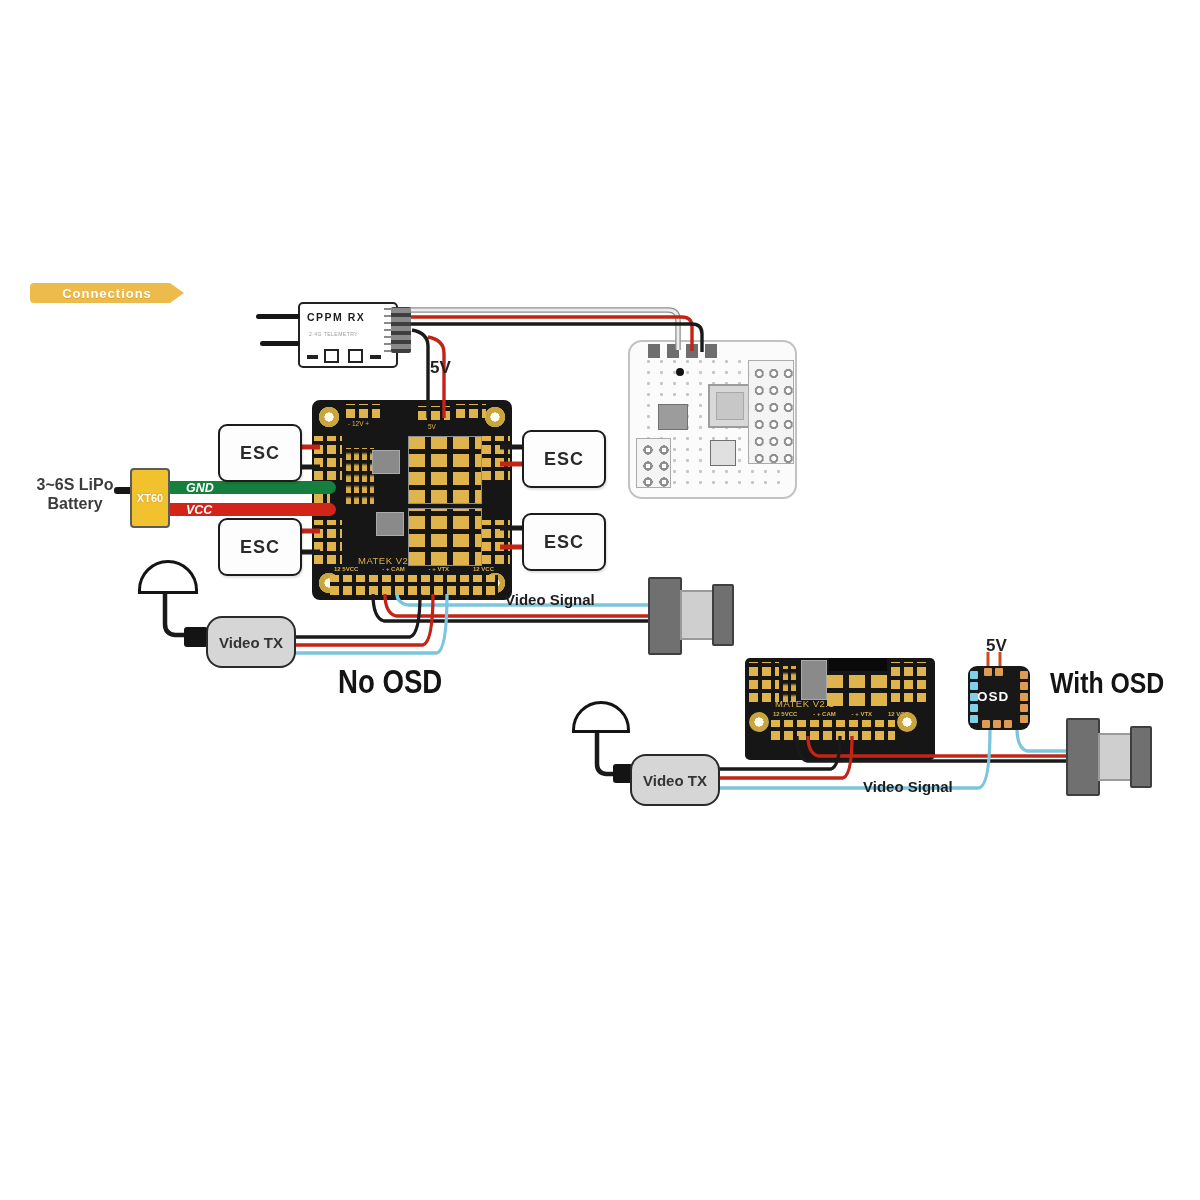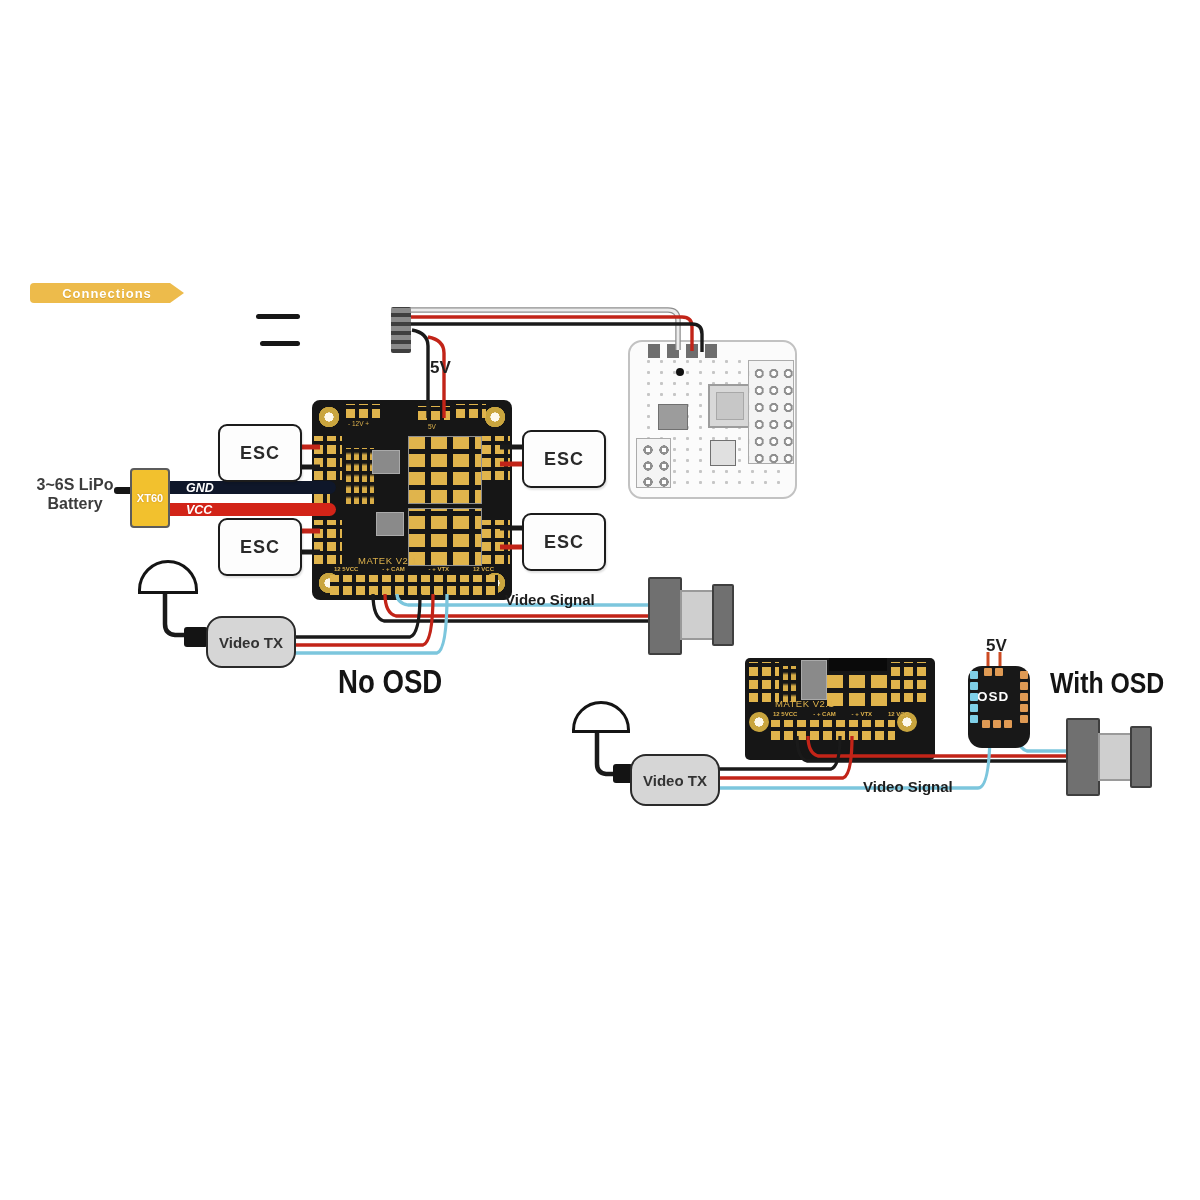--- a/index.html
+++ b/index.html
@@ -62,30 +62,30 @@
   .blackbar{position:absolute;background:#0a0a0a;}
   .gold-txt{position:absolute;color:#dcb14c;font-weight:400;}
   .pcb-lblrow{position:absolute;display:flex;justify-content:space-between;color:#dcb14c;
               font-size:6px;font-weight:700;white-space:nowrap;}
   
   .xt60{left:130px;top:468px;width:36px;height:56px;background:#f2c12e;border:2px solid #5c5c5c;border-radius:4px;
         display:flex;align-items:center;justify-content:center;font-size:11px;font-weight:700;color:#fff;
         text-shadow:0 0 2px #c98e1b;}
   .busbar{height:13px;border-radius:7px;display:flex;align-items:center;
           color:#fff;font-size:12.5px;font-weight:700;font-style:italic;padding-left:24px;box-sizing:border-box;}
-  .gndbar{left:162px;top:481px;width:174px;background:#0f172a;}
+  .gndbar{left:162px;top:481px;width:174px;background:#15803d;}
   .vccbar{left:162px;top:503px;width:174px;background:#d22418;}
   .batt{left:18px;top:476px;width:114px;text-align:center;font-size:16px;font-weight:700;color:#3c3c3c;line-height:1.18;}
   
   .dome{background:#fff;border:3px solid #141414;border-bottom-width:3px;border-radius:60px 60px 0 0;}
   .nub{background:#141414;border-radius:3px;}
   .cam-dark{position:absolute;background:#707070;border:2px solid #3f3f3f;border-radius:2px;}
   .cam-light{position:absolute;background:#cfcfcf;border:2px solid #9a9a9a;}
   
-  .osd{left:968px;top:666px;width:62px;height:82px;background:#181818;border-radius:14px;}
+  .osd{left:968px;top:666px;width:62px;height:64px;background:#181818;border-radius:9px;}
   .osd-txt{position:absolute;left:9px;top:23px;color:#fff;font-weight:700;font-size:13.5px;letter-spacing:1px;}
   .pin{position:absolute;width:8px;height:8px;border-radius:1px;}
   .pin-b{background:#7fd0e8;}
   .pin-o{background:#df9a54;}
   
   .v5{font-size:17px;font-weight:700;color:#1f1f1f;}
   .heading{font-weight:700;color:#141414;transform:scale(.92,1.1);transform-origin:left top;letter-spacing:0px;}
   .vsignal{font-size:15px;font-weight:700;color:#1d1d1d;}
   svg{position:absolute;left:0;top:0;}
 </style>
@@ -193,20 +193,29 @@
 
     <path d="M990,728 Q990,788 978,788 H714" fill="none" stroke-width="3.3" stroke="#7cc6dd"></path>
     <path d="M1017,728 Q1017,748 1027,751 H1068" fill="none" stroke-width="3.3" stroke="#7cc6dd"></path>
     <path d="M988,668 V652" stroke-width="3" stroke="#cc4a22"></path>
     <path d="M1000,668 V652" stroke-width="3" stroke="#cc4a22"></path>
 
     <path d="M165,587 V624 Q165,634 175,635 H190" fill="none" stroke-width="4.5" stroke="#1a1a1a"></path>
     <path d="M597,727 V764 Q597,773 606,774 H618" fill="none" stroke-width="4.5" stroke="#1a1a1a"></path>
   </svg>
 
+  <div class="abs rx z3">
+    <div class="rx-title">CPPM RX</div>
+    <div class="rx-sub">2.4G TELEMETRY</div>
+    <div class="rx-strip"></div>
+    <div class="rx-sq" style="left:24px;"></div>
+    <div class="rx-sq" style="left:48px;"></div>
+    <div class="rx-dash" style="left:7px;"></div>
+    <div class="rx-dash" style="left:70px;"></div>
+  </div>
   <div class="abs rx-conn z3"></div>
   <div class="abs ant-stub z3" style="left:256px;top:314px;width:44px;"></div>
   <div class="abs ant-stub z3" style="left:260px;top:341px;width:40px;"></div>
   <div class="abs v5 z4" style="left:430px;top:358px;">5V</div>
 
   <div class="abs esc z3" style="left:218px;top:424px;">
       <span>ESC</span>
     </div>
   <div class="abs esc z3" style="left:218px;top:518px;">
       <span>ESC</span>

